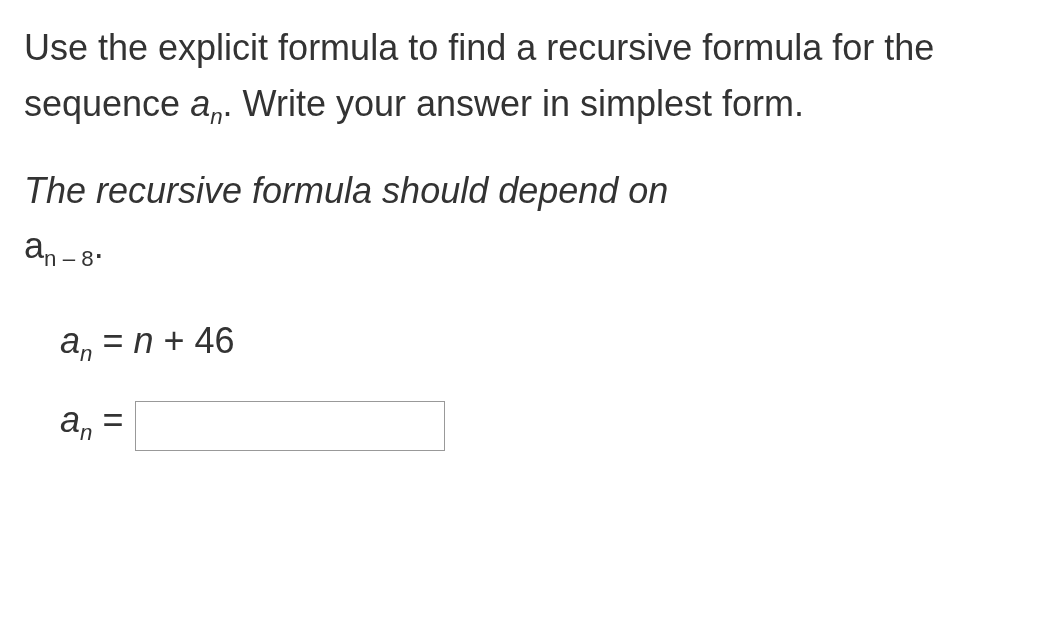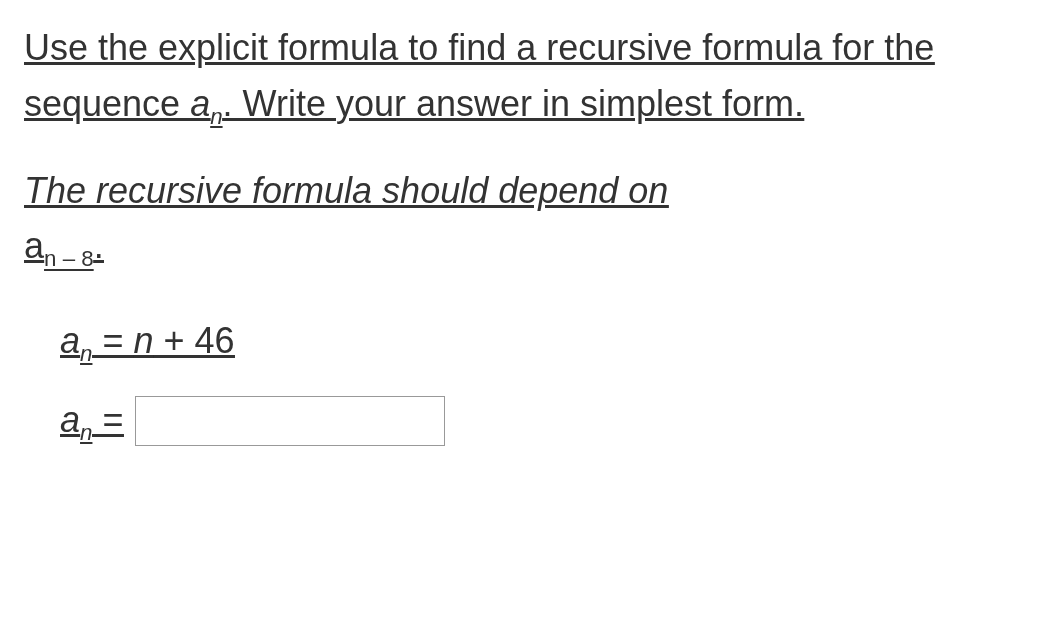--- a/index.html
+++ b/index.html
@@ -1,19 +1,18 @@
 <!DOCTYPE html>
 <html><head>
   <meta charset="utf-8">
   <style>
     * {
       margin: 0;
       padding: 0;
       box-sizing: border-box;
-      text-decoration: underline;
     }
     body {
       font-family: Verdana, Geneva, sans-serif;
       font-size: 36px;
       color: #333333;
       padding: 20px 24px;
       width: 1064px;
       line-height: 1.55;
     }
     .problem-text {
@@ -44,21 +43,21 @@
     }
     .formula-line sub {
       font-size: 0.62em;
       font-style: italic;
       vertical-align: sub;
     }
     .answer-line {
       margin-left: 36px;
       font-style: italic;
       display: flex;
-      align-items: center;
+      align-items: flex-end;
       gap: 12px;
     }
     .answer-line sub {
       font-size: 0.62em;
       font-style: italic;
       vertical-align: sub;
     }
     .answer-input {
       width: 310px;
       height: 50px;

